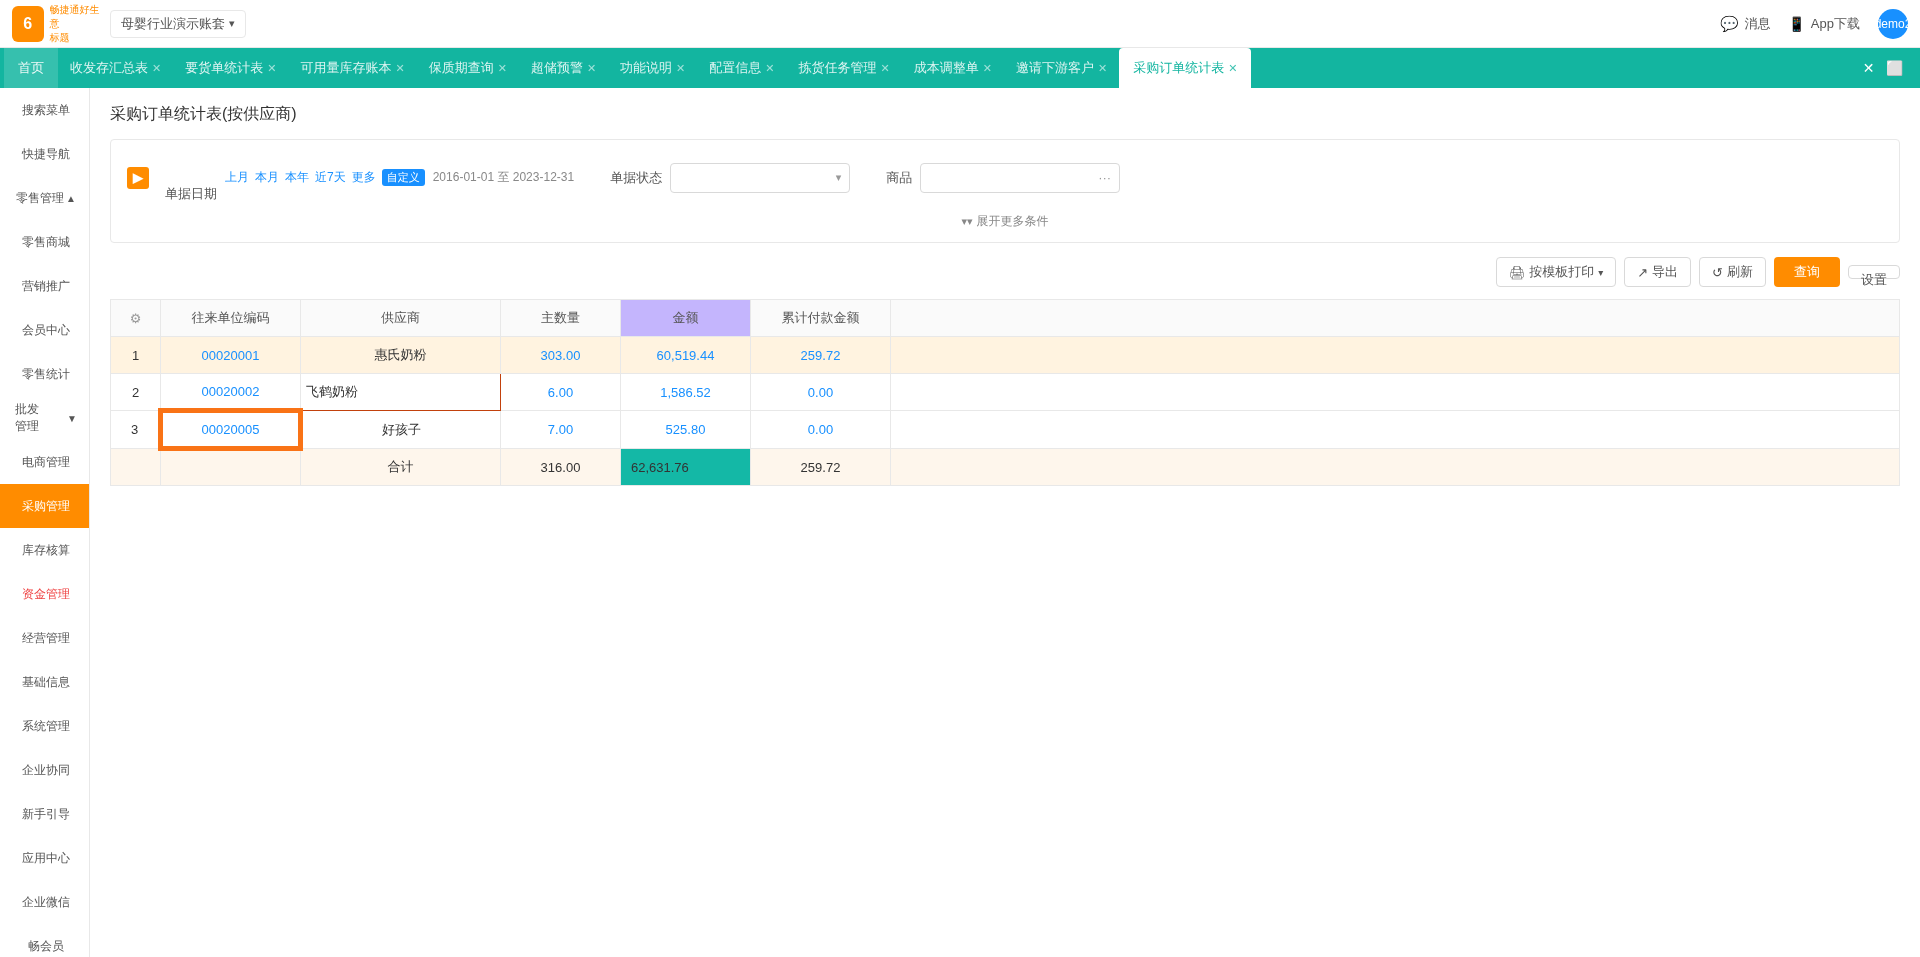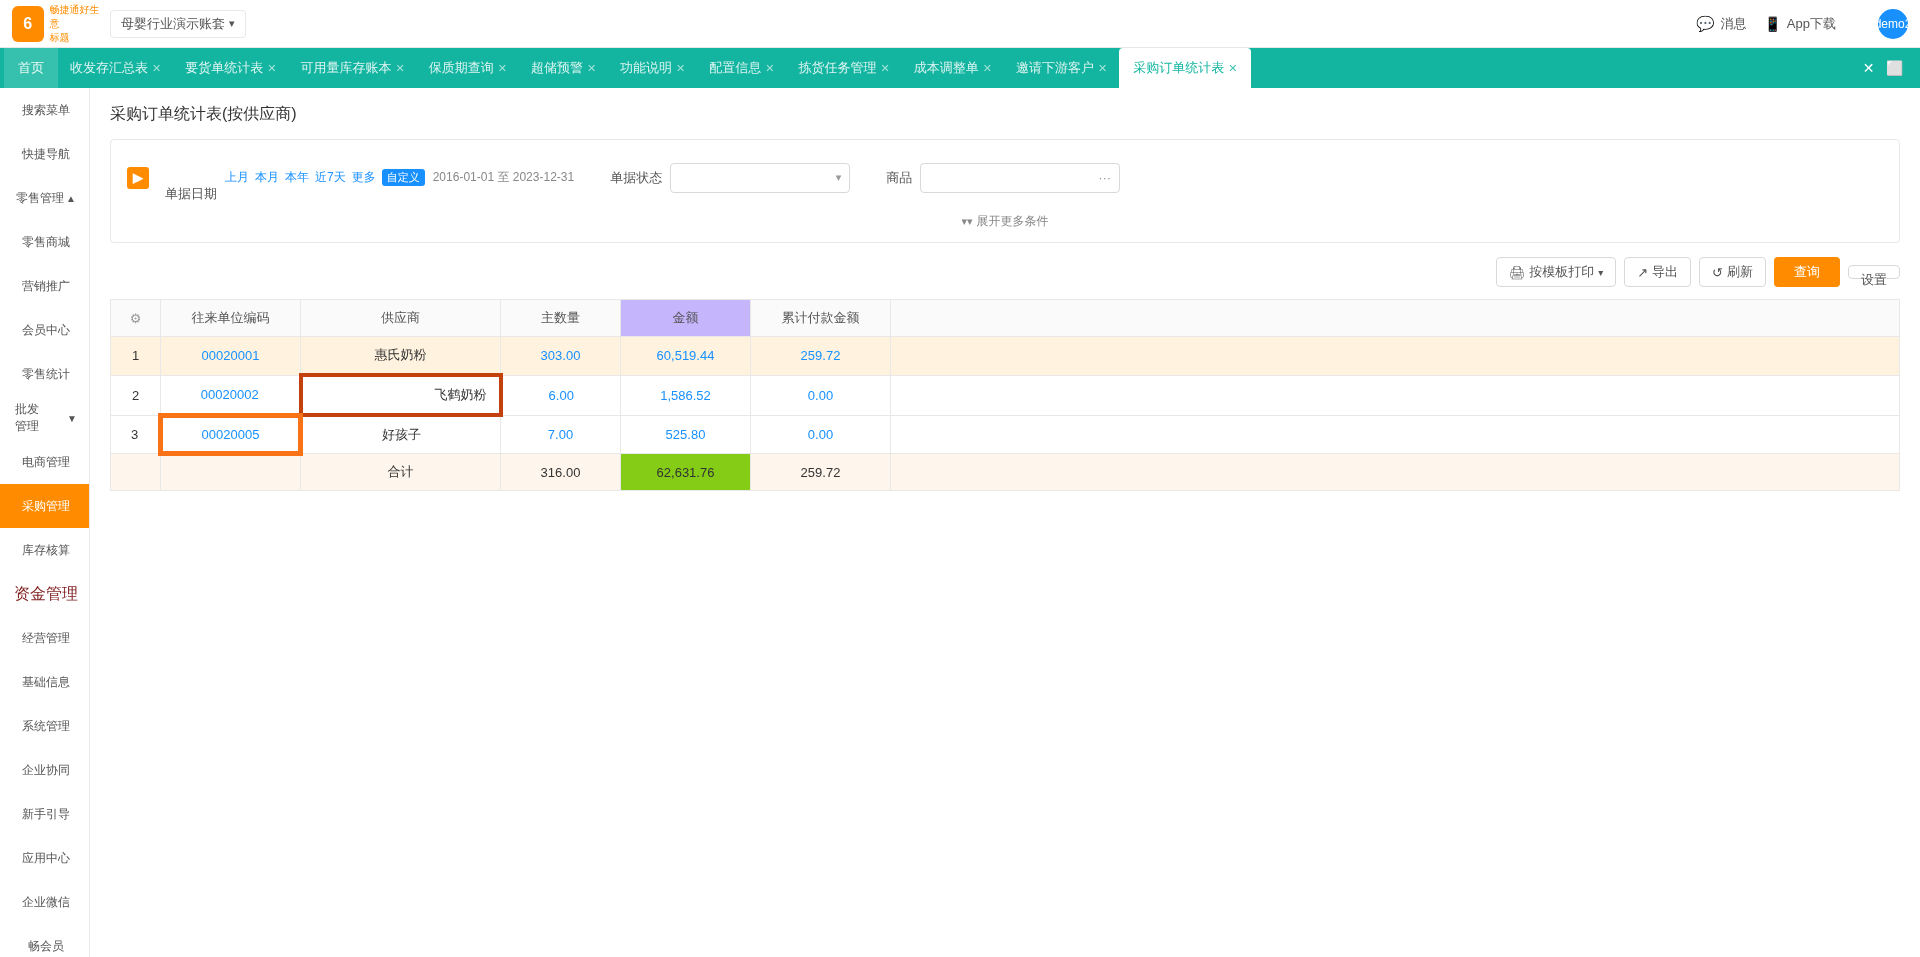--- a/index.html
+++ b/index.html
@@ -26,21 +26,21 @@
 
   <div style="margin-left:auto;display:flex;align-items:center;gap:18px;">
     <div style="display:flex;align-items:center;gap:5px;color:#555;cursor:pointer;font-size:13px;">
       <span style="font-size:15px;">💬</span>
       <span>消息</span>
     </div>
     <div style="display:flex;align-items:center;gap:5px;color:#555;cursor:pointer;font-size:13px;">
       <span style="font-size:14px;">📱</span>
       <span>App下载</span>
     </div>
-    <div style="display:flex;align-items:flex-start;gap:6px;cursor:pointer;margin-left:24px;">
+    <div style="display:flex;align-items:flex-start;gap:6px;cursor:pointer;">
       <div style="width:30px;height:30px;border-radius:50%;background:#1890ff;display:flex;align-items:center;justify-content:center;color:white;font-size:12px;">
         <span>demo2</span>
       </div>
     </div>
   </div>
 </div>
 
 <div style="display:flex;align-items:center;height:40px;background:#13b5a0;padding:0 4px;overflow:hidden;">
   <div style="display:flex;align-items:center;padding:0 14px;height:40px;color:rgba(255,255,255,0.9);font-size:13px;cursor:pointer;background:rgba(255,255,255,0.15);">
     <span>首页</span>
@@ -129,21 +129,21 @@
     </div>
     <div style="display:flex;align-items:center;justify-content:center;padding:10px 4px;cursor:pointer;color:#555;font-size:12px;min-height:44px;border-left:3px solid transparent;">
       <span>电商管理</span>
     </div>
     <div style="display:flex;align-items:center;justify-content:center;padding:10px 4px;cursor:pointer;font-size:12px;min-height:44px;background:#ff8c00;color:white;border-left:3px solid #ff8c00;">
       <span>采购管理</span>
     </div>
     <div style="display:flex;align-items:center;justify-content:center;padding:10px 4px;cursor:pointer;color:#555;font-size:12px;min-height:44px;border-left:3px solid transparent;">
       <span>库存核算</span>
     </div>
-    <div style="display:flex;align-items:center;justify-content:center;padding:10px 4px;cursor:pointer;color:#7f1d1d;font-size:16px;min-height:44px;border-left:3px solid transparent;">
+    <div style="display:flex;align-items:center;justify-content:center;padding:10px 4px;cursor:pointer;color:#ef4444;font-size:12px;min-height:44px;border-left:3px solid transparent;">
       <span>资金管理</span>
     </div>
     <div style="display:flex;align-items:center;justify-content:center;padding:10px 4px;cursor:pointer;color:#555;font-size:12px;min-height:44px;border-left:3px solid transparent;">
       <span>经营管理</span>
     </div>
     <div style="height:1px;background:#f0f0f0;"></div>
     <div style="display:flex;align-items:center;justify-content:center;padding:10px 4px;cursor:pointer;color:#555;font-size:12px;min-height:44px;border-left:3px solid transparent;">
       <span>基础信息</span>
     </div>
     <div style="display:flex;align-items:center;justify-content:center;padding:10px 4px;cursor:pointer;color:#555;font-size:12px;min-height:44px;border-left:3px solid transparent;">
@@ -289,21 +289,21 @@
             <td style="border:1px solid #e8e8e8;padding:9px 12px;background:#fff3e0;"></td>
           </tr>
 
           <tr>
             <td style="border:1px solid #e8e8e8;padding:9px 12px;text-align:center;">
               <span>2</span>
             </td>
             <td style="border:1px solid #e8e8e8;padding:9px 12px;text-align:center;color:#1890ff;cursor:pointer;">
               <span>00020002</span>
             </td>
-            <td style="border:4px solid #c2410c;padding:9px 12px;text-align:right;">
+            <td style="border:1px solid #c2410c;padding:9px 5px;text-align:left;">
               <span>飞鹤奶粉</span>
             </td>
             <td style="border:1px solid #e8e8e8;padding:9px 12px;text-align:center;color:#1890ff;cursor:pointer;">
               <span>6.00</span>
             </td>
             <td style="border:1px solid #e8e8e8;padding:9px 12px;text-align:center;color:#1890ff;cursor:pointer;">
               <span>1,586.52</span>
             </td>
             <td style="border:1px solid #e8e8e8;padding:9px 12px;text-align:center;color:#1890ff;cursor:pointer;">
               <span>0.00</span>
@@ -336,21 +336,21 @@
         <tfoot>
           <tr>
             <td style="background:#fef6ec;border:1px solid #e8e8e8;padding:9px 12px;"></td>
             <td style="background:#fef6ec;border:1px solid #e8e8e8;padding:9px 12px;"></td>
             <td style="background:#fef6ec;border:1px solid #e8e8e8;padding:9px 12px;text-align:center;font-weight:500;">
               <span>合计</span>
             </td>
             <td style="background:#fef6ec;border:1px solid #e8e8e8;padding:9px 12px;text-align:center;font-weight:500;">
               <span>316.00</span>
             </td>
-            <td style="background:#84cc16;border:1px solid #e8e8e8;padding:9px 3px;text-align:center;font-weight:500;">
+            <td style="background:#14b8a6;border:1px solid #e8e8e8;padding:9px 10px;font-weight:500;">
               <span>62,631.76</span>
             </td>
             <td style="background:#fef6ec;border:1px solid #e8e8e8;padding:9px 12px;text-align:center;font-weight:500;">
               <span>259.72</span>
             </td>
             <td style="background:#fef6ec;border:1px solid #e8e8e8;padding:9px 12px;"></td>
           </tr>
         </tfoot>
       </table>
     </div>

